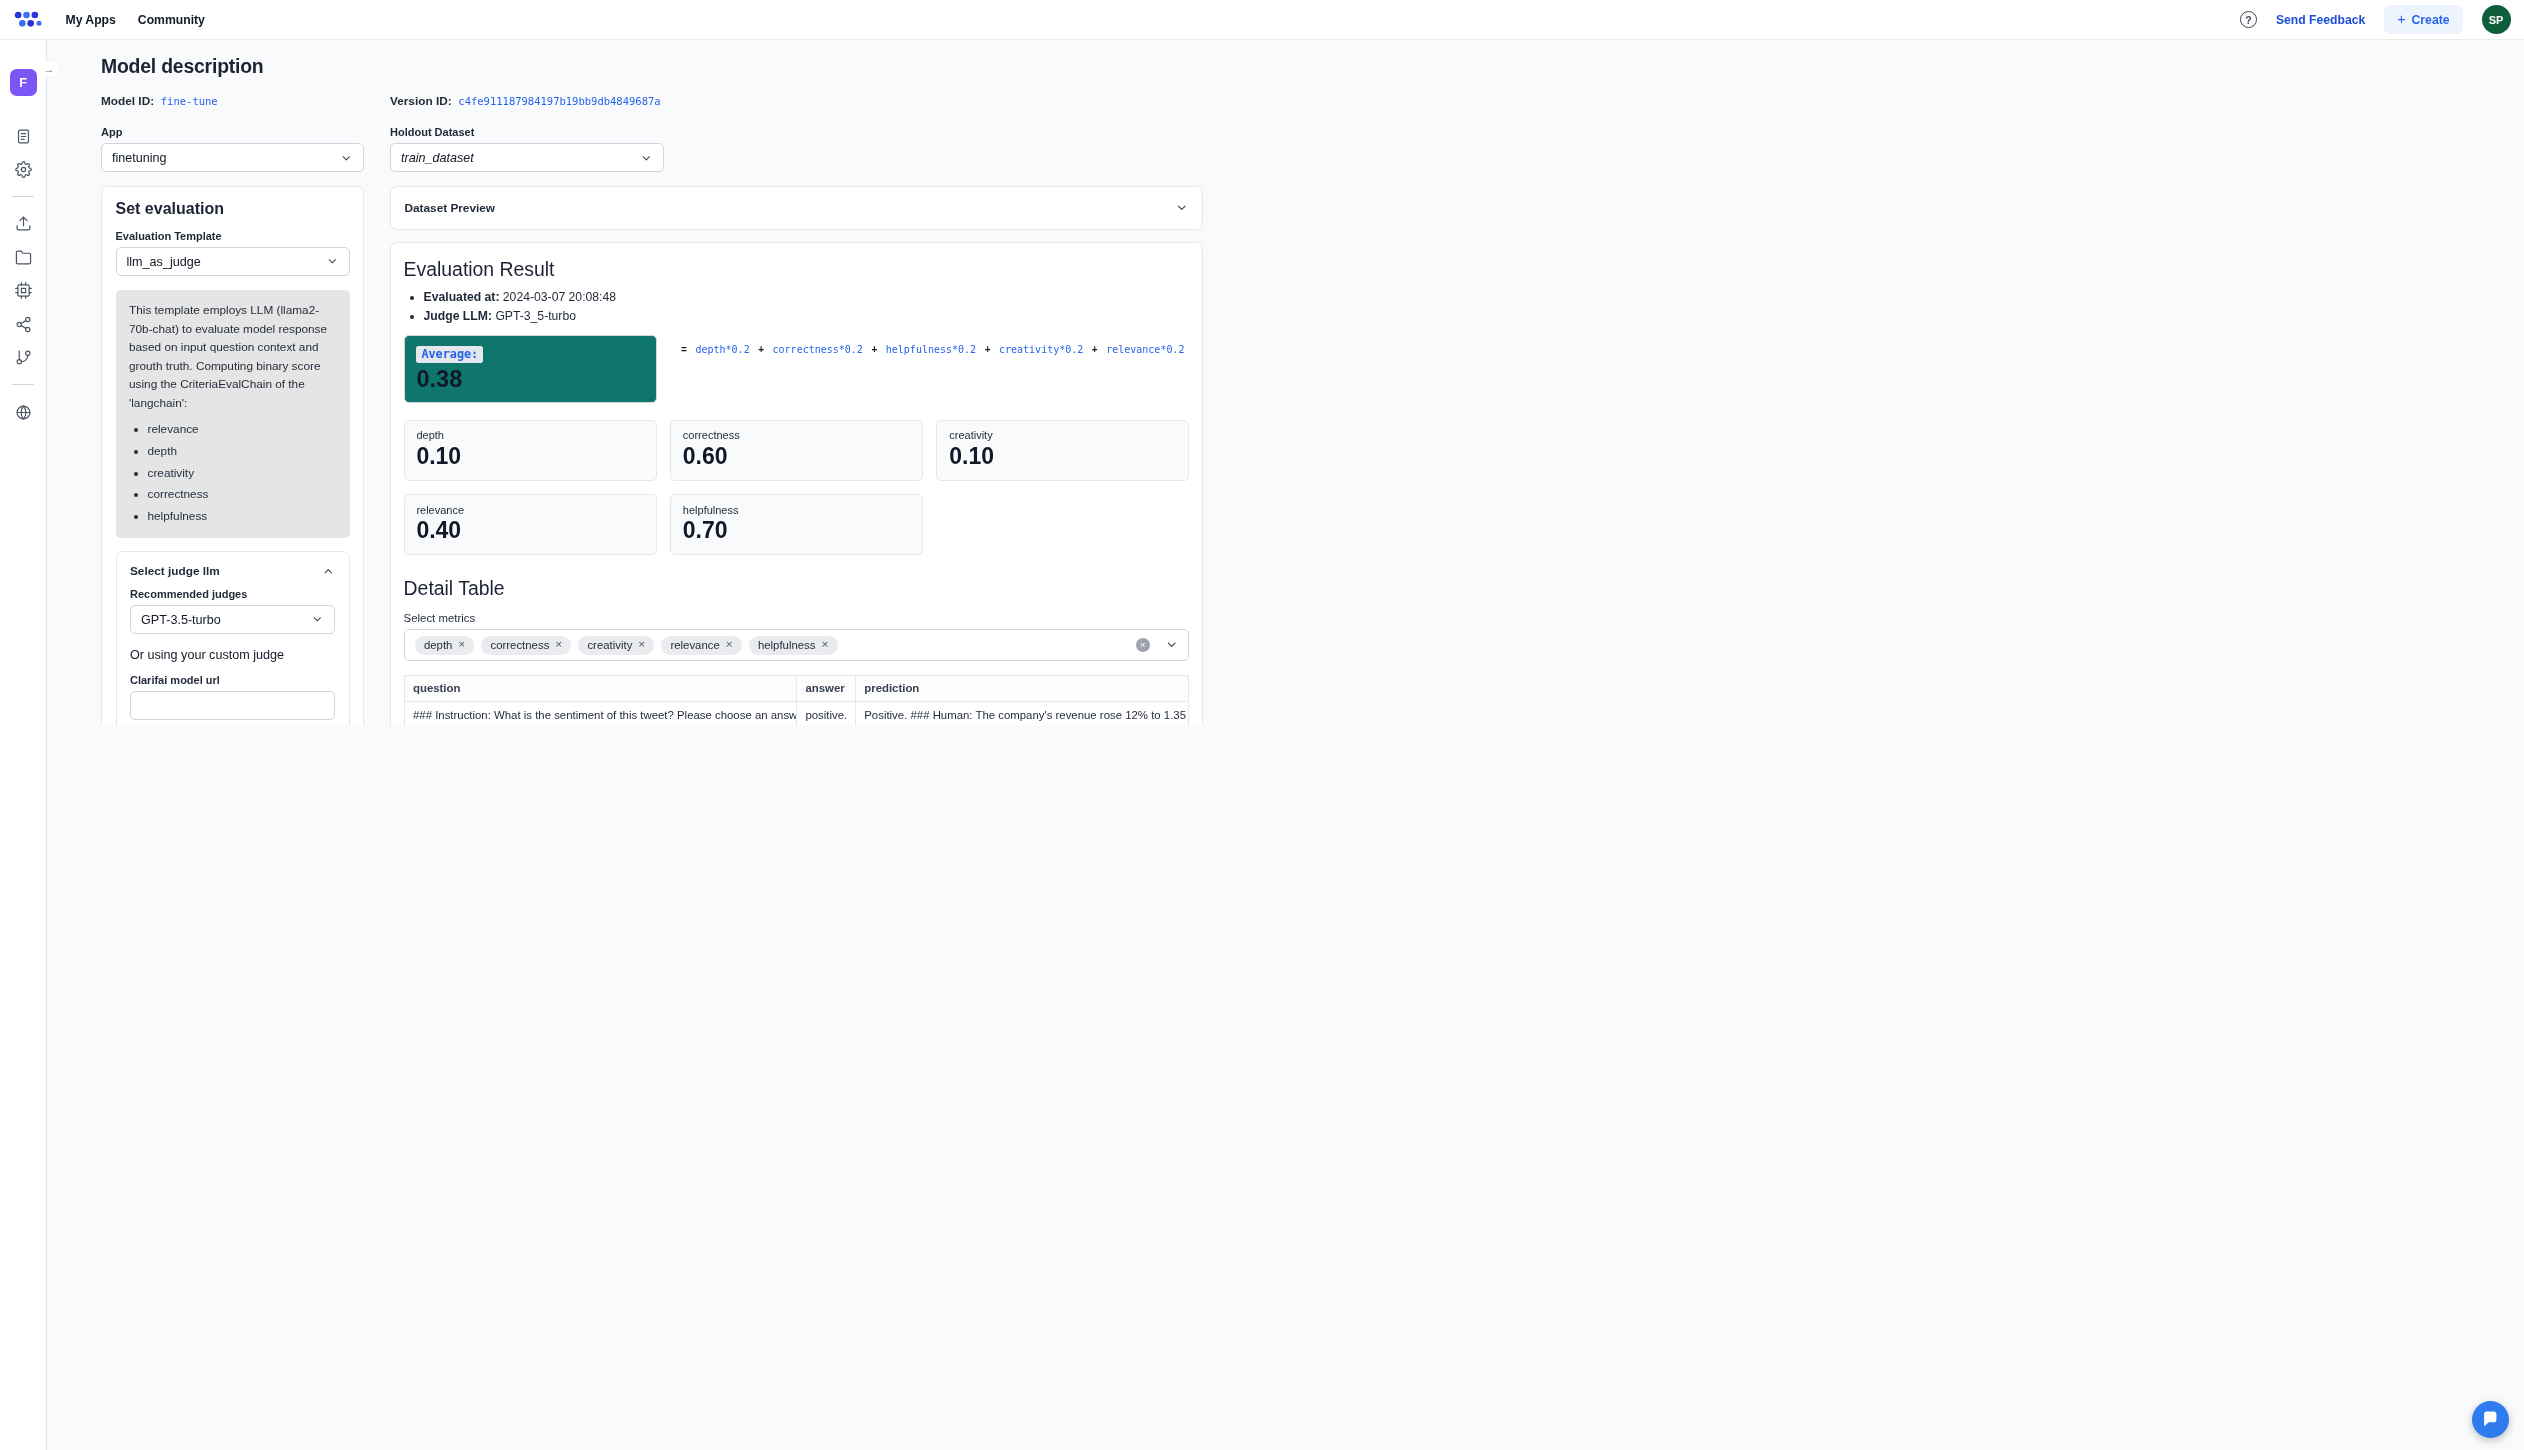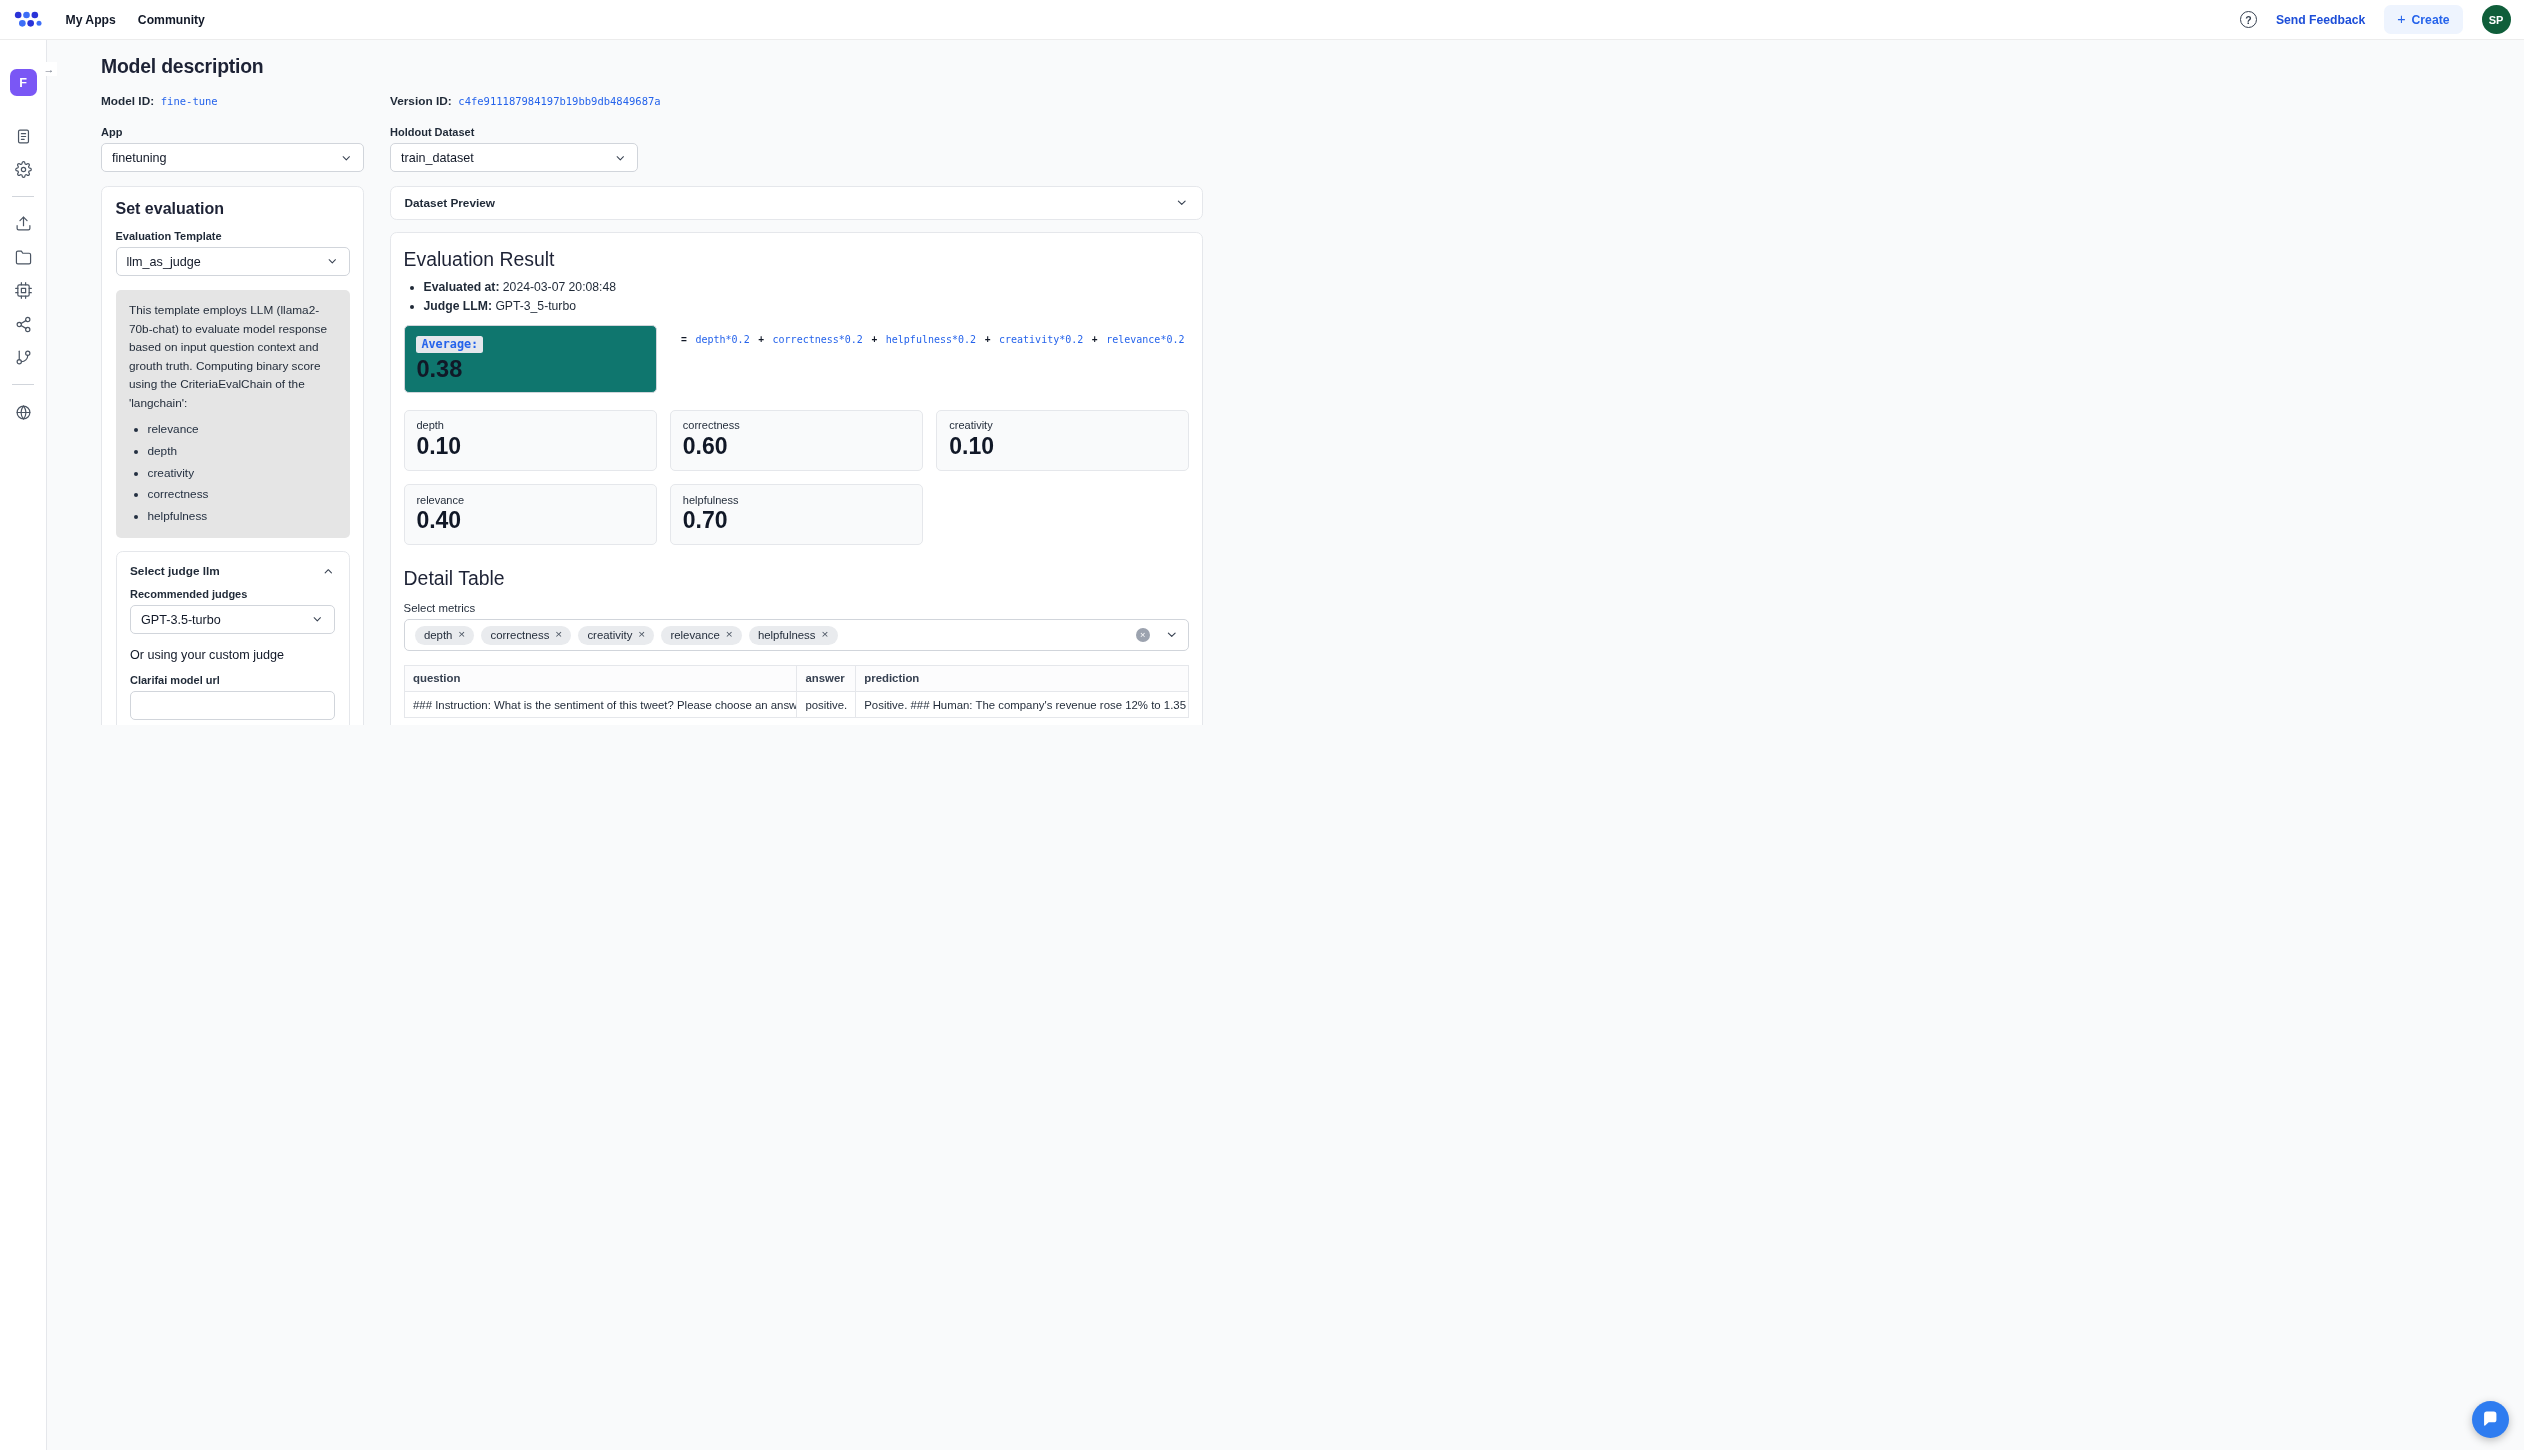--- a/index.html
+++ b/index.html
@@ -97,21 +97,21 @@
   .judge-card .field-label { margin-top:10px; }
   .custom-judge { margin-top:13.5px; font-size:12.6px; color:#111827; }
   .url-label { margin-top:11.8px; font-size:11px; font-weight:700; color:#1f2937; }
   .text-input {
     margin-top:5px; width:100%; height:29px; border:0.8px solid #d1d5db; border-radius:5px;
     padding:0 8.4px; font-size:11.8px; font-family:inherit; background:#fff;
   }
 
   
   .preview-bar {
-    margin-top:13.5px; height:34px; display:flex; align-items:center; justify-content:space-between;
+    margin-top:13.5px; height:44px; display:flex; align-items:center; justify-content:space-between;
     padding:0 13.5px 0 13.5px; cursor:pointer;
   }
   .preview-bar .t { font-size:11.8px; font-weight:700; color:#1f2937; }
 
   .result-card { margin-top:12.6px; padding:15px 12.6px 25px; }
   .result-card h2 { font-size:19.4px; font-weight:400; color:#1d2235; }
   .result-list { margin-top:8.4px; padding-left:20px; }
   .result-list li { font-size:12.2px; color:#1f2937; margin-top:5px; }
   .result-list .b { font-weight:700; }
 
@@ -351,21 +351,21 @@
         </section>
       </div>
 
       <div class="col-right">
         <div class="id-line">
           <span>Version ID:</span>
           <span class="mono-blue">c4fe911187984197b19bb9db4849687a</span>
         </div>
 
         <div class="field-label">Holdout Dataset</div>
-        <div class="select-box" style="width:248px;">
+        <div class="select-box" style="width:274px;font-style:italic;">
           <span>train_dataset</span>
           <span class="chev">
             <svg width="12.6" height="12.6" viewBox="0 0 24 24" fill="none" stroke-width="2" stroke-linecap="round" stroke-linejoin="round">
                 <polyline points="6 9 12 15 18 9"></polyline>
               </svg>
           </span>
         </div>
 
         <div class="card preview-bar">
           <span class="t">Dataset Preview</span>

